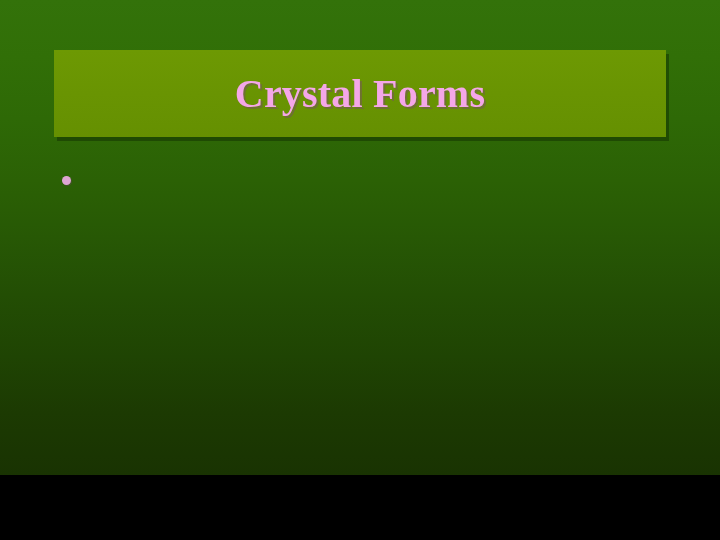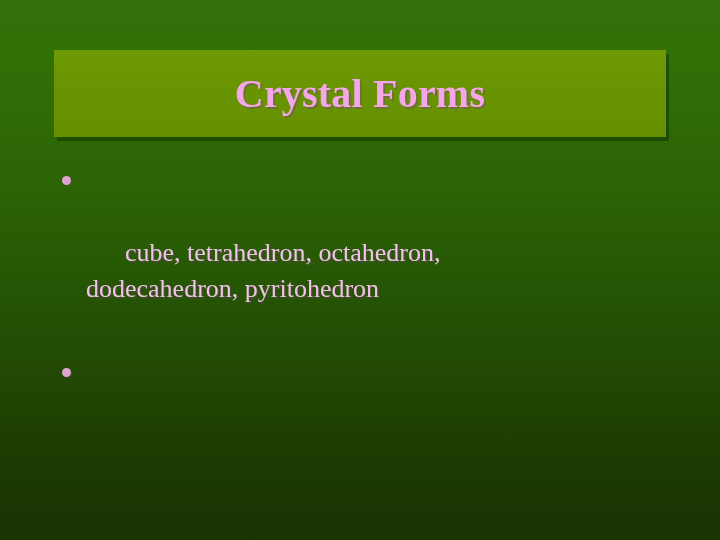--- a/index.html
+++ b/index.html
@@ -3,21 +3,21 @@
 <meta charset="utf-8">
 <style>
   html, body {
     margin: 0;
     padding: 0;
     background: #000;
   }
   #slide {
     position: relative;
     width: 720px;
-    height: 540px;
+    height: 475px;
     overflow: hidden;
     background: linear-gradient(to bottom,
         #33720a 0%,
         #316f07 12%,
         #2e6906 25%,
         #2b6105 38%,
         #275805 50%,
         #234e04 62%,
         #1f4403 75%,
         #1c3a02 87%,
@@ -87,24 +87,20 @@
 <body>
 
 <div id="slide">
 
   <div id="title-band">
     <div id="title-text">Crystal Forms</div>
   </div>
 
   <ul id="bullet-list">
 
-    <li class="bullet-item wrapped">
-      <span class="bullet-marker"></span>
-      <span class="bullet-text">cube, tetrahedron, octahedron, dodecahedron, pyritohedron</span>
-    </li>
 
 
     <li class="bullet-item">
       <span class="bullet-marker"></span>
       
     </li>
 
   </ul>
 
 </div>

